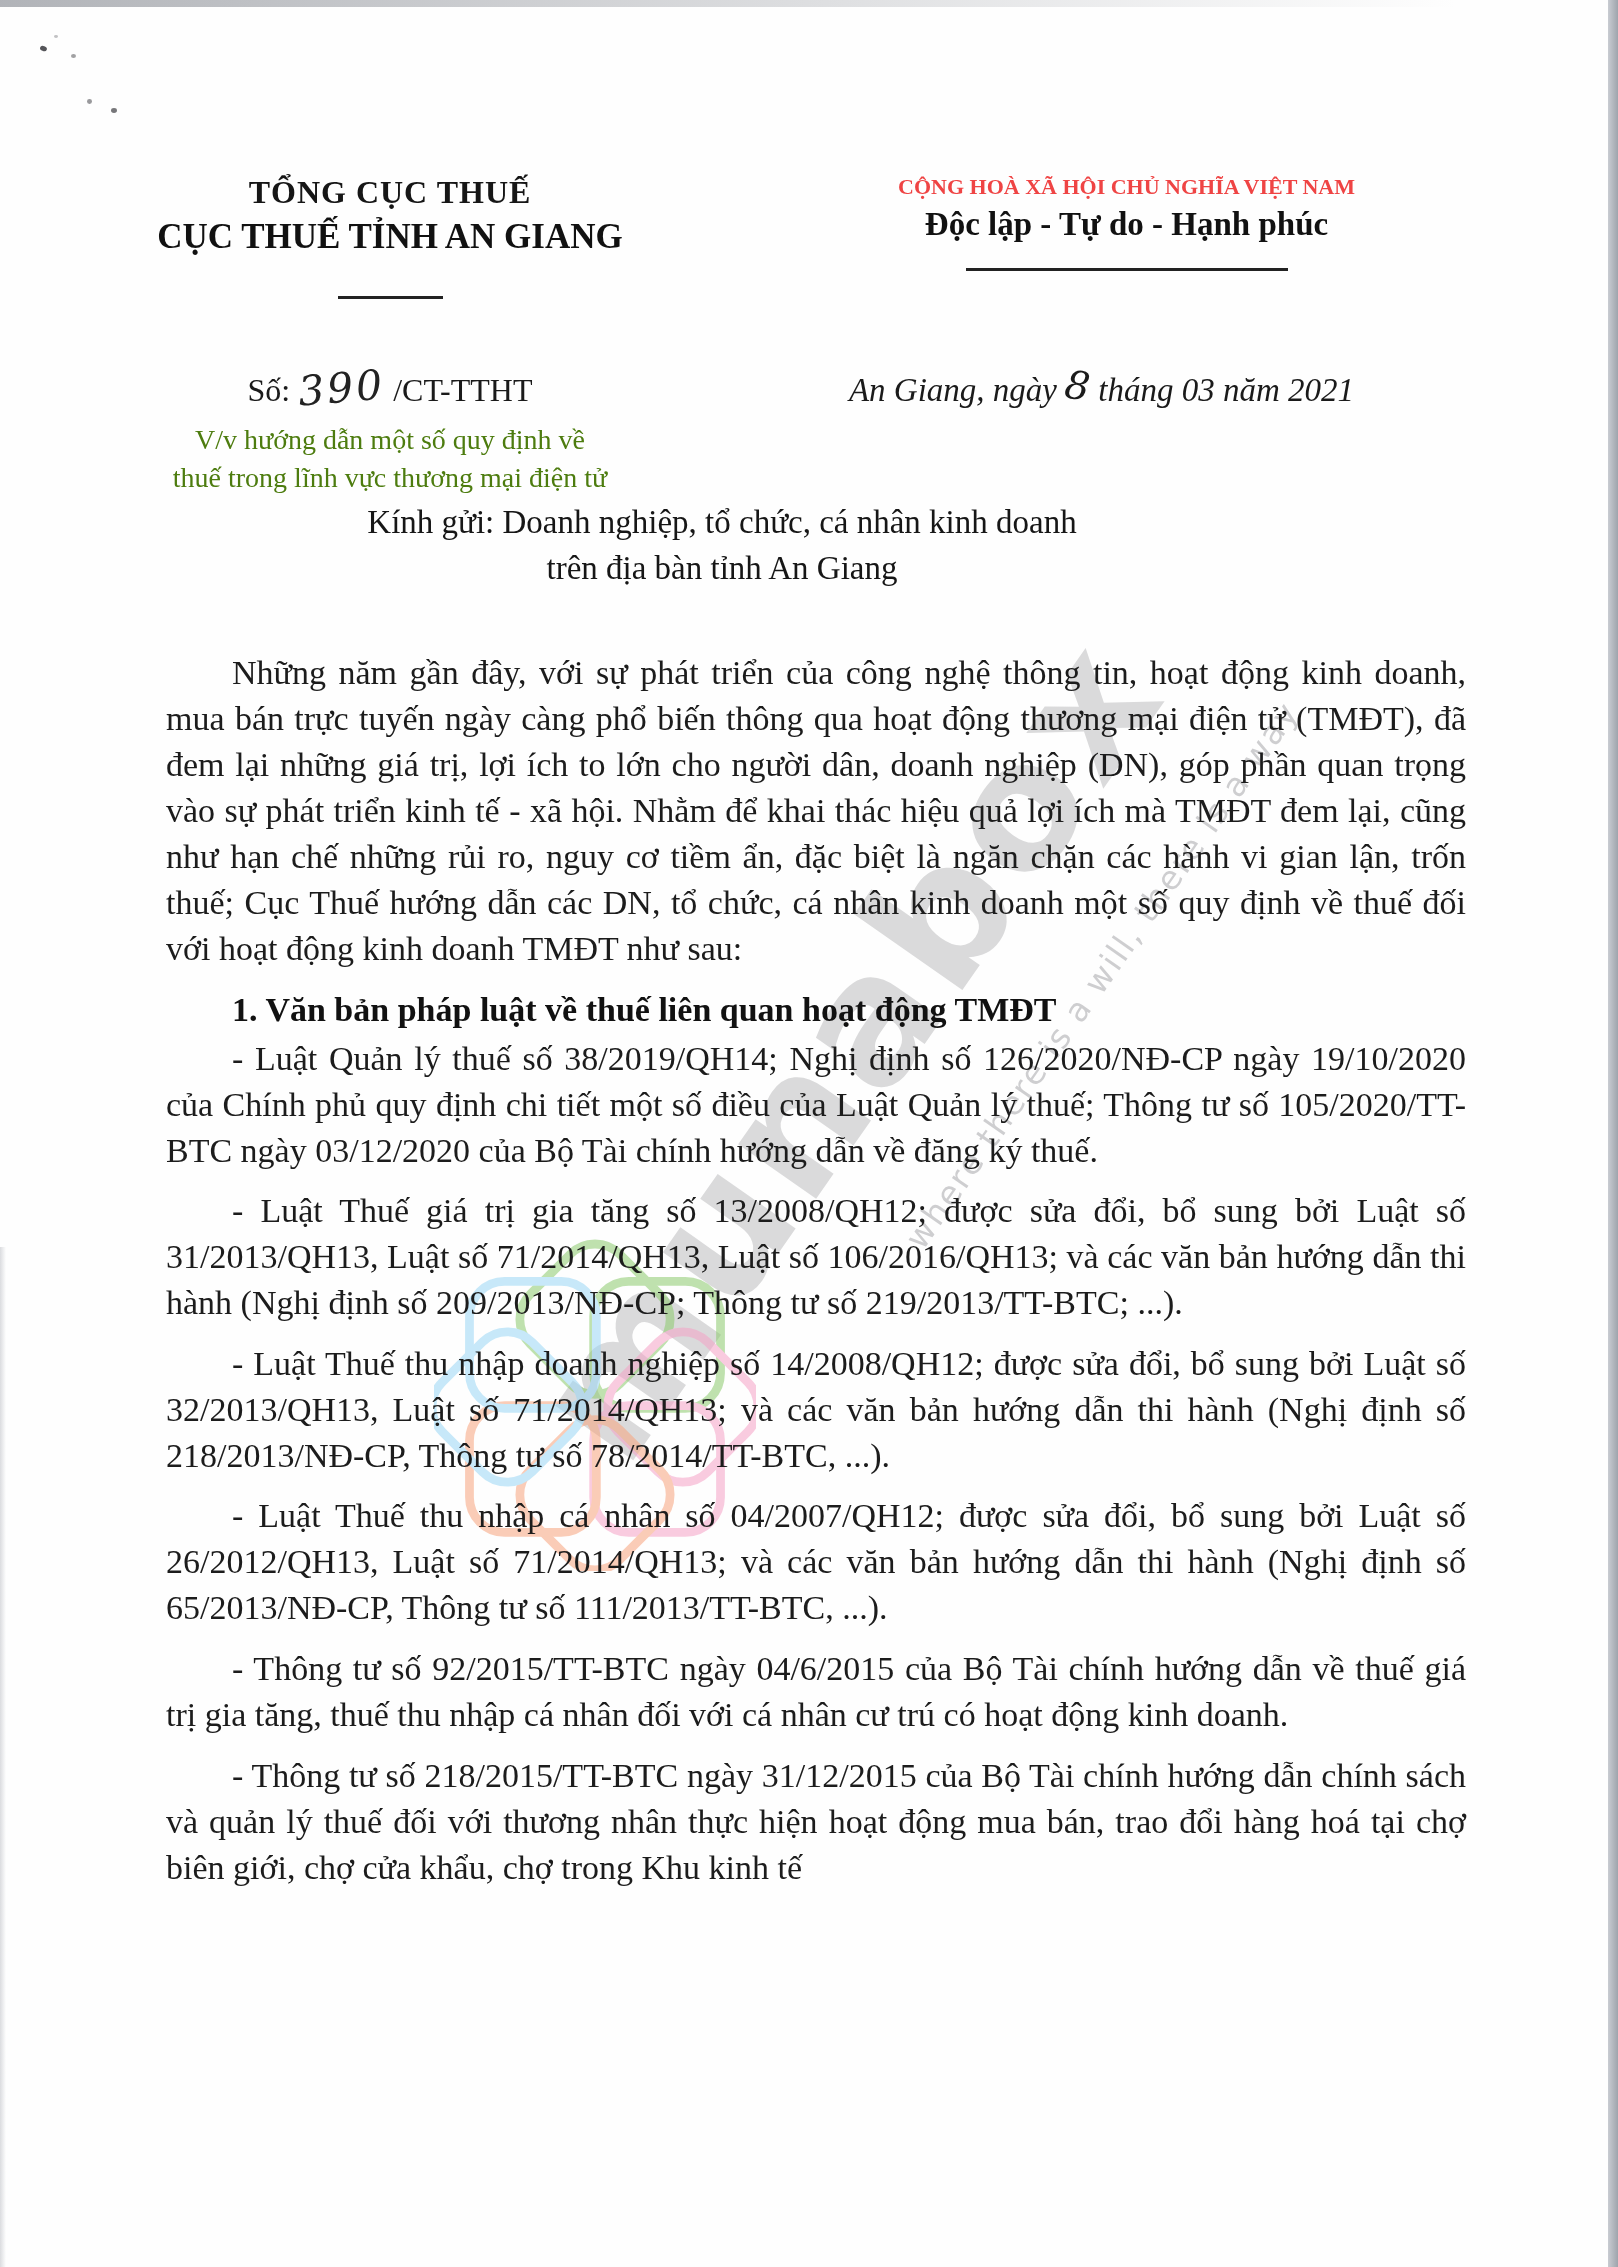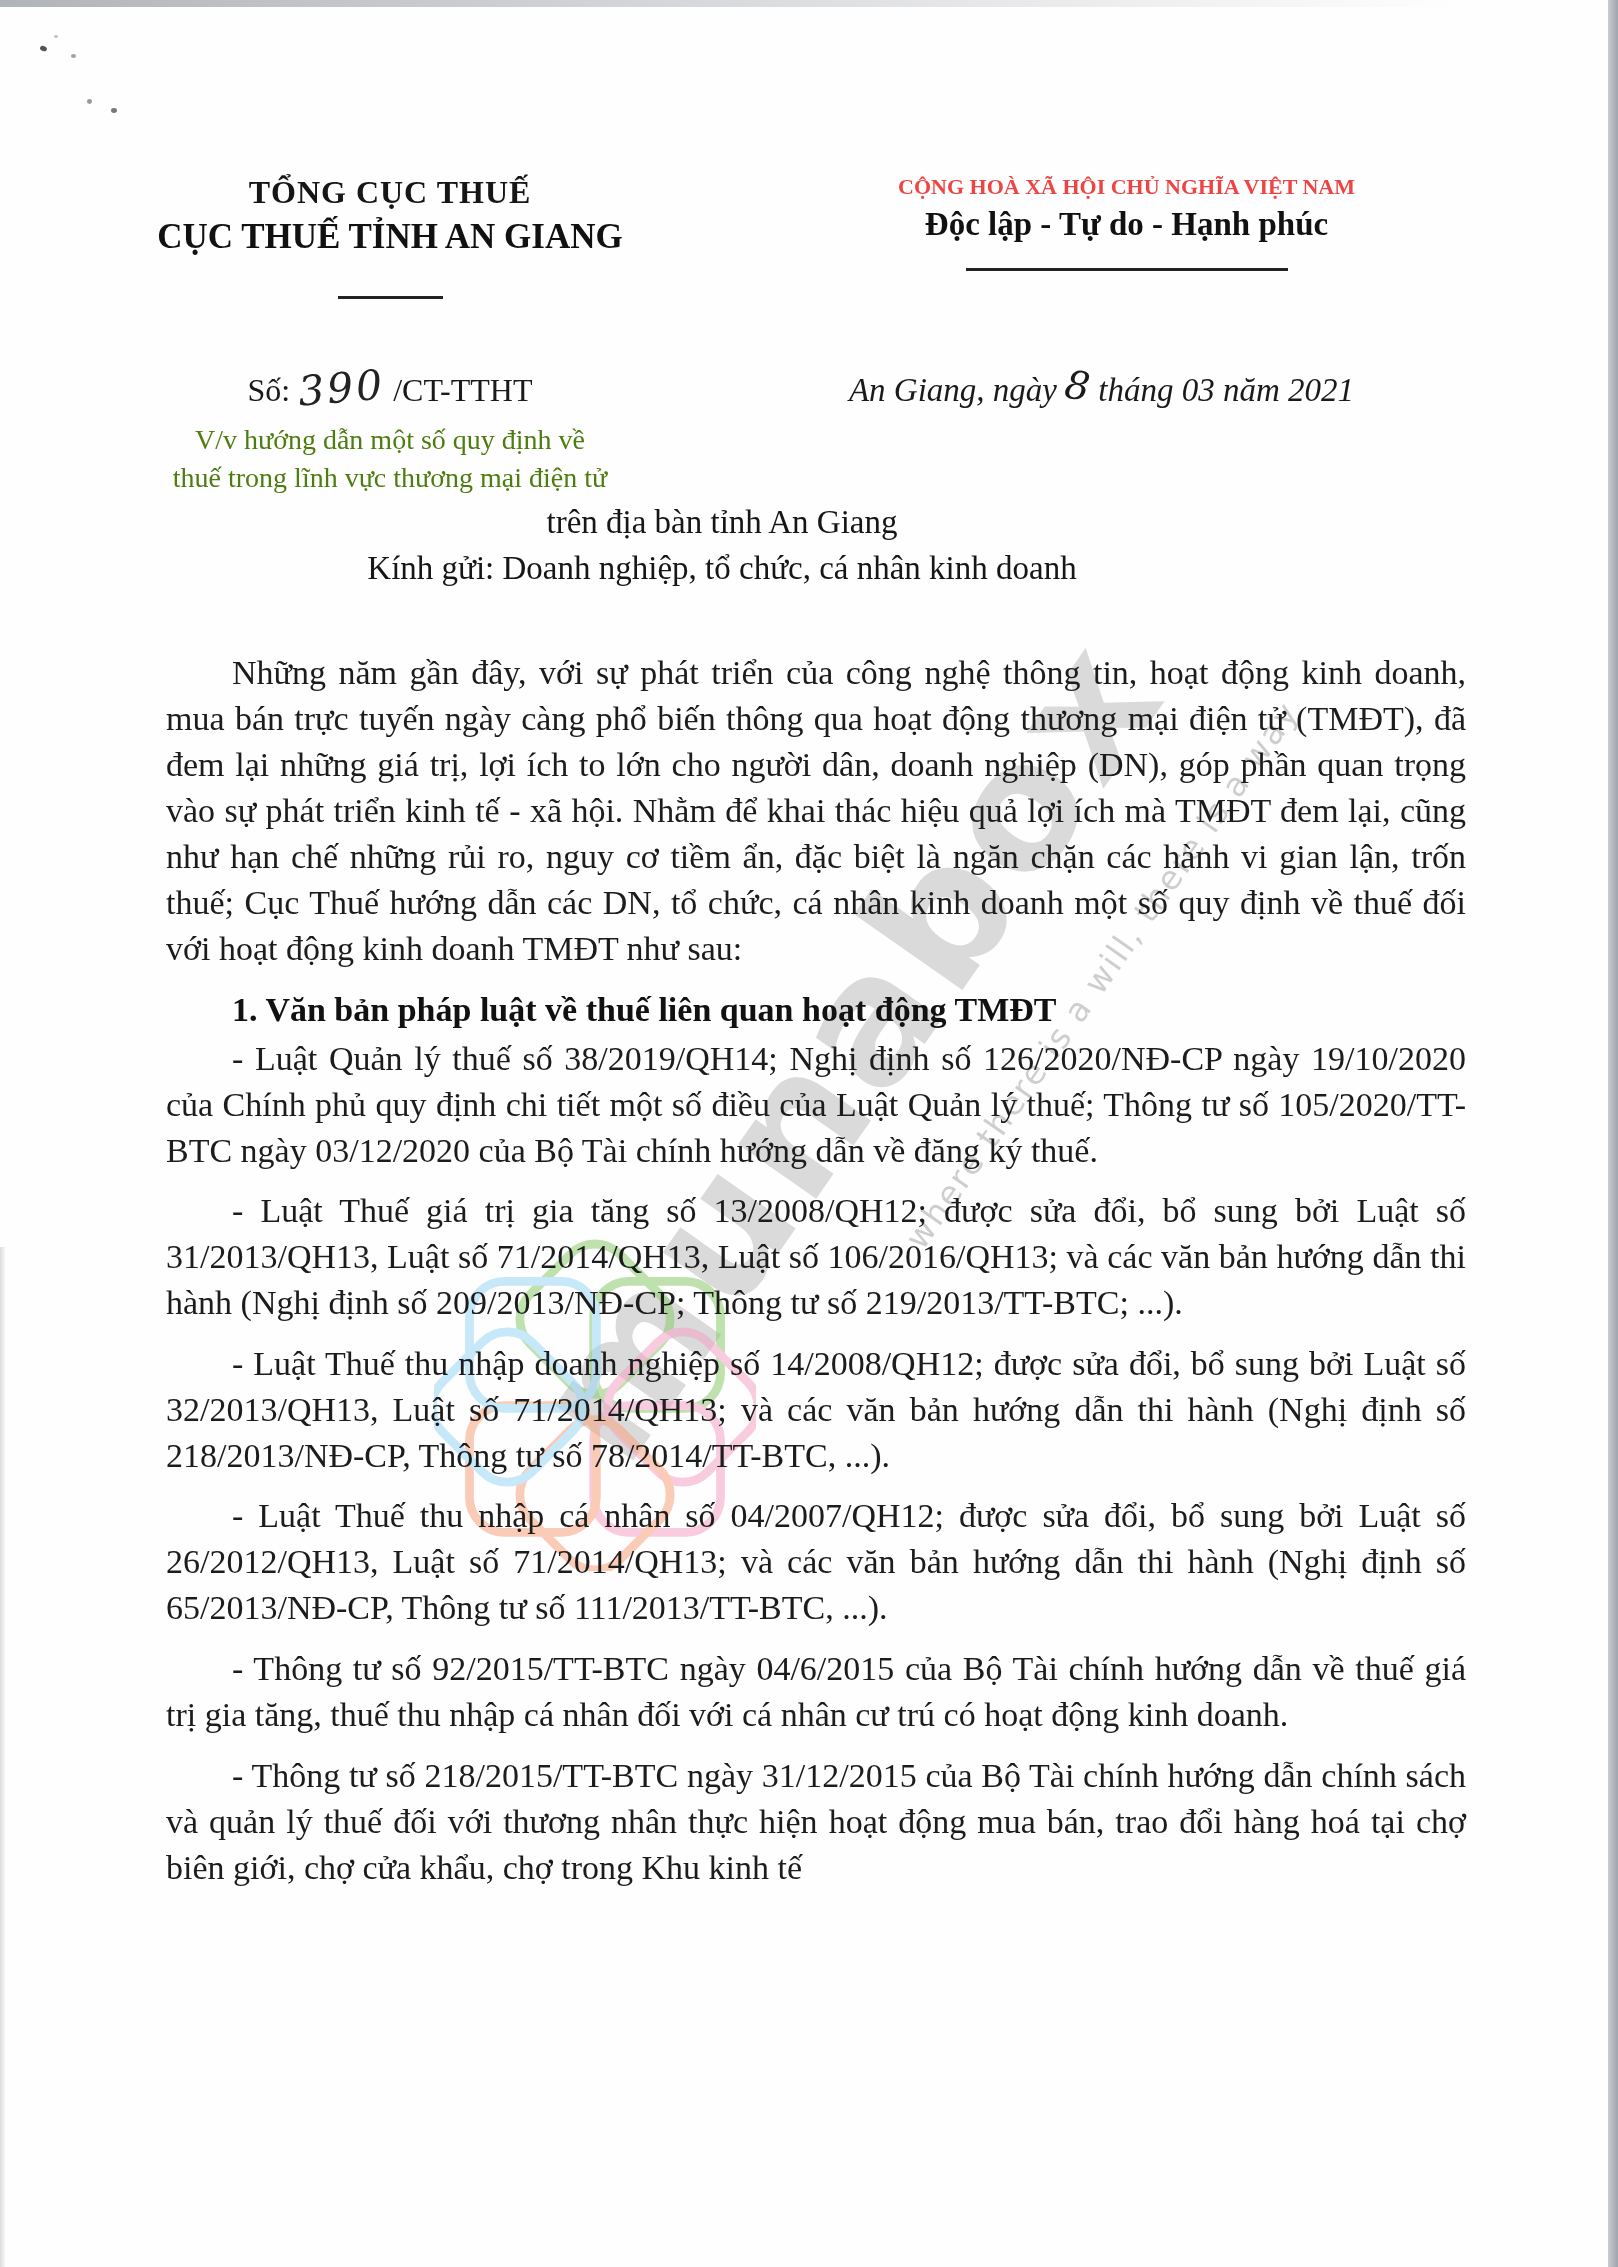--- a/index.html
+++ b/index.html
@@ -144,22 +144,22 @@
     <span class="handday">8</span>
     <span>tháng  03  năm 2021</span>
   </div>
 
   <div class="subject">
     <div>V/v hướng dẫn một số quy định về</div>
     <div>thuế trong lĩnh vực thương mại điện tử</div>
   </div>
 
   <div class="kinhgui">
+    <div>Kính gửi: Doanh nghiệp, tổ chức, cá nhân kinh doanh</div>
     <div>trên địa bàn tỉnh An Giang</div>
-    <div>Kính gửi: Doanh nghiệp, tổ chức, cá nhân kinh doanh</div>
   </div>
 
   <div class="docbody">
     <p>Những năm gần đây, với sự phát triển của công nghệ thông tin, hoạt động kinh doanh, mua bán trực tuyến ngày càng phổ biến thông qua hoạt động thương mại điện tử (TMĐT), đã đem lại những giá trị, lợi ích to lớn cho người dân, doanh nghiệp (DN), góp phần quan trọng vào sự phát triển kinh tế - xã hội. Nhằm để khai thác hiệu quả lợi ích mà TMĐT đem lại, cũng như hạn chế những rủi ro, nguy cơ tiềm ẩn, đặc biệt là ngăn chặn các hành vi gian lận, trốn thuế; Cục Thuế hướng dẫn các DN, tổ chức, cá nhân kinh doanh một số quy định về thuế đối với hoạt động kinh doanh TMĐT như sau:</p>
     <p class="h1">1. Văn bản pháp luật về thuế liên quan hoạt động TMĐT</p>
     <p>- Luật Quản lý thuế số 38/2019/QH14; Nghị định số 126/2020/NĐ-CP ngày 19/10/2020 của Chính phủ quy định chi tiết một số điều của Luật Quản lý thuế; Thông tư số 105/2020/TT-BTC ngày 03/12/2020 của Bộ Tài chính hướng dẫn về đăng ký thuế.</p>
     <p>- Luật Thuế giá trị gia tăng số 13/2008/QH12; được sửa đổi, bổ sung bởi Luật số 31/2013/QH13, Luật số 71/2014/QH13, Luật số 106/2016/QH13; và các văn bản hướng dẫn thi hành (Nghị định số 209/2013/NĐ-CP; Thông tư số 219/2013/TT-BTC; ...).</p>
     <p>- Luật Thuế thu nhập doanh nghiệp số 14/2008/QH12; được sửa đổi, bổ sung bởi Luật số 32/2013/QH13, Luật số 71/2014/QH13; và các văn bản hướng dẫn thi hành (Nghị định số 218/2013/NĐ-CP, Thông tư số 78/2014/TT-BTC, ...).</p>
     <p>- Luật Thuế thu nhập cá nhân số 04/2007/QH12; được sửa đổi, bổ sung bởi Luật số 26/2012/QH13, Luật số 71/2014/QH13; và các văn bản hướng dẫn thi hành (Nghị định số 65/2013/NĐ-CP, Thông tư số 111/2013/TT-BTC, ...).</p>
     <p>- Thông tư số 92/2015/TT-BTC ngày 04/6/2015 của Bộ Tài chính hướng dẫn về thuế giá trị gia tăng, thuế thu nhập cá nhân đối với cá nhân cư trú có hoạt động kinh doanh.</p>

